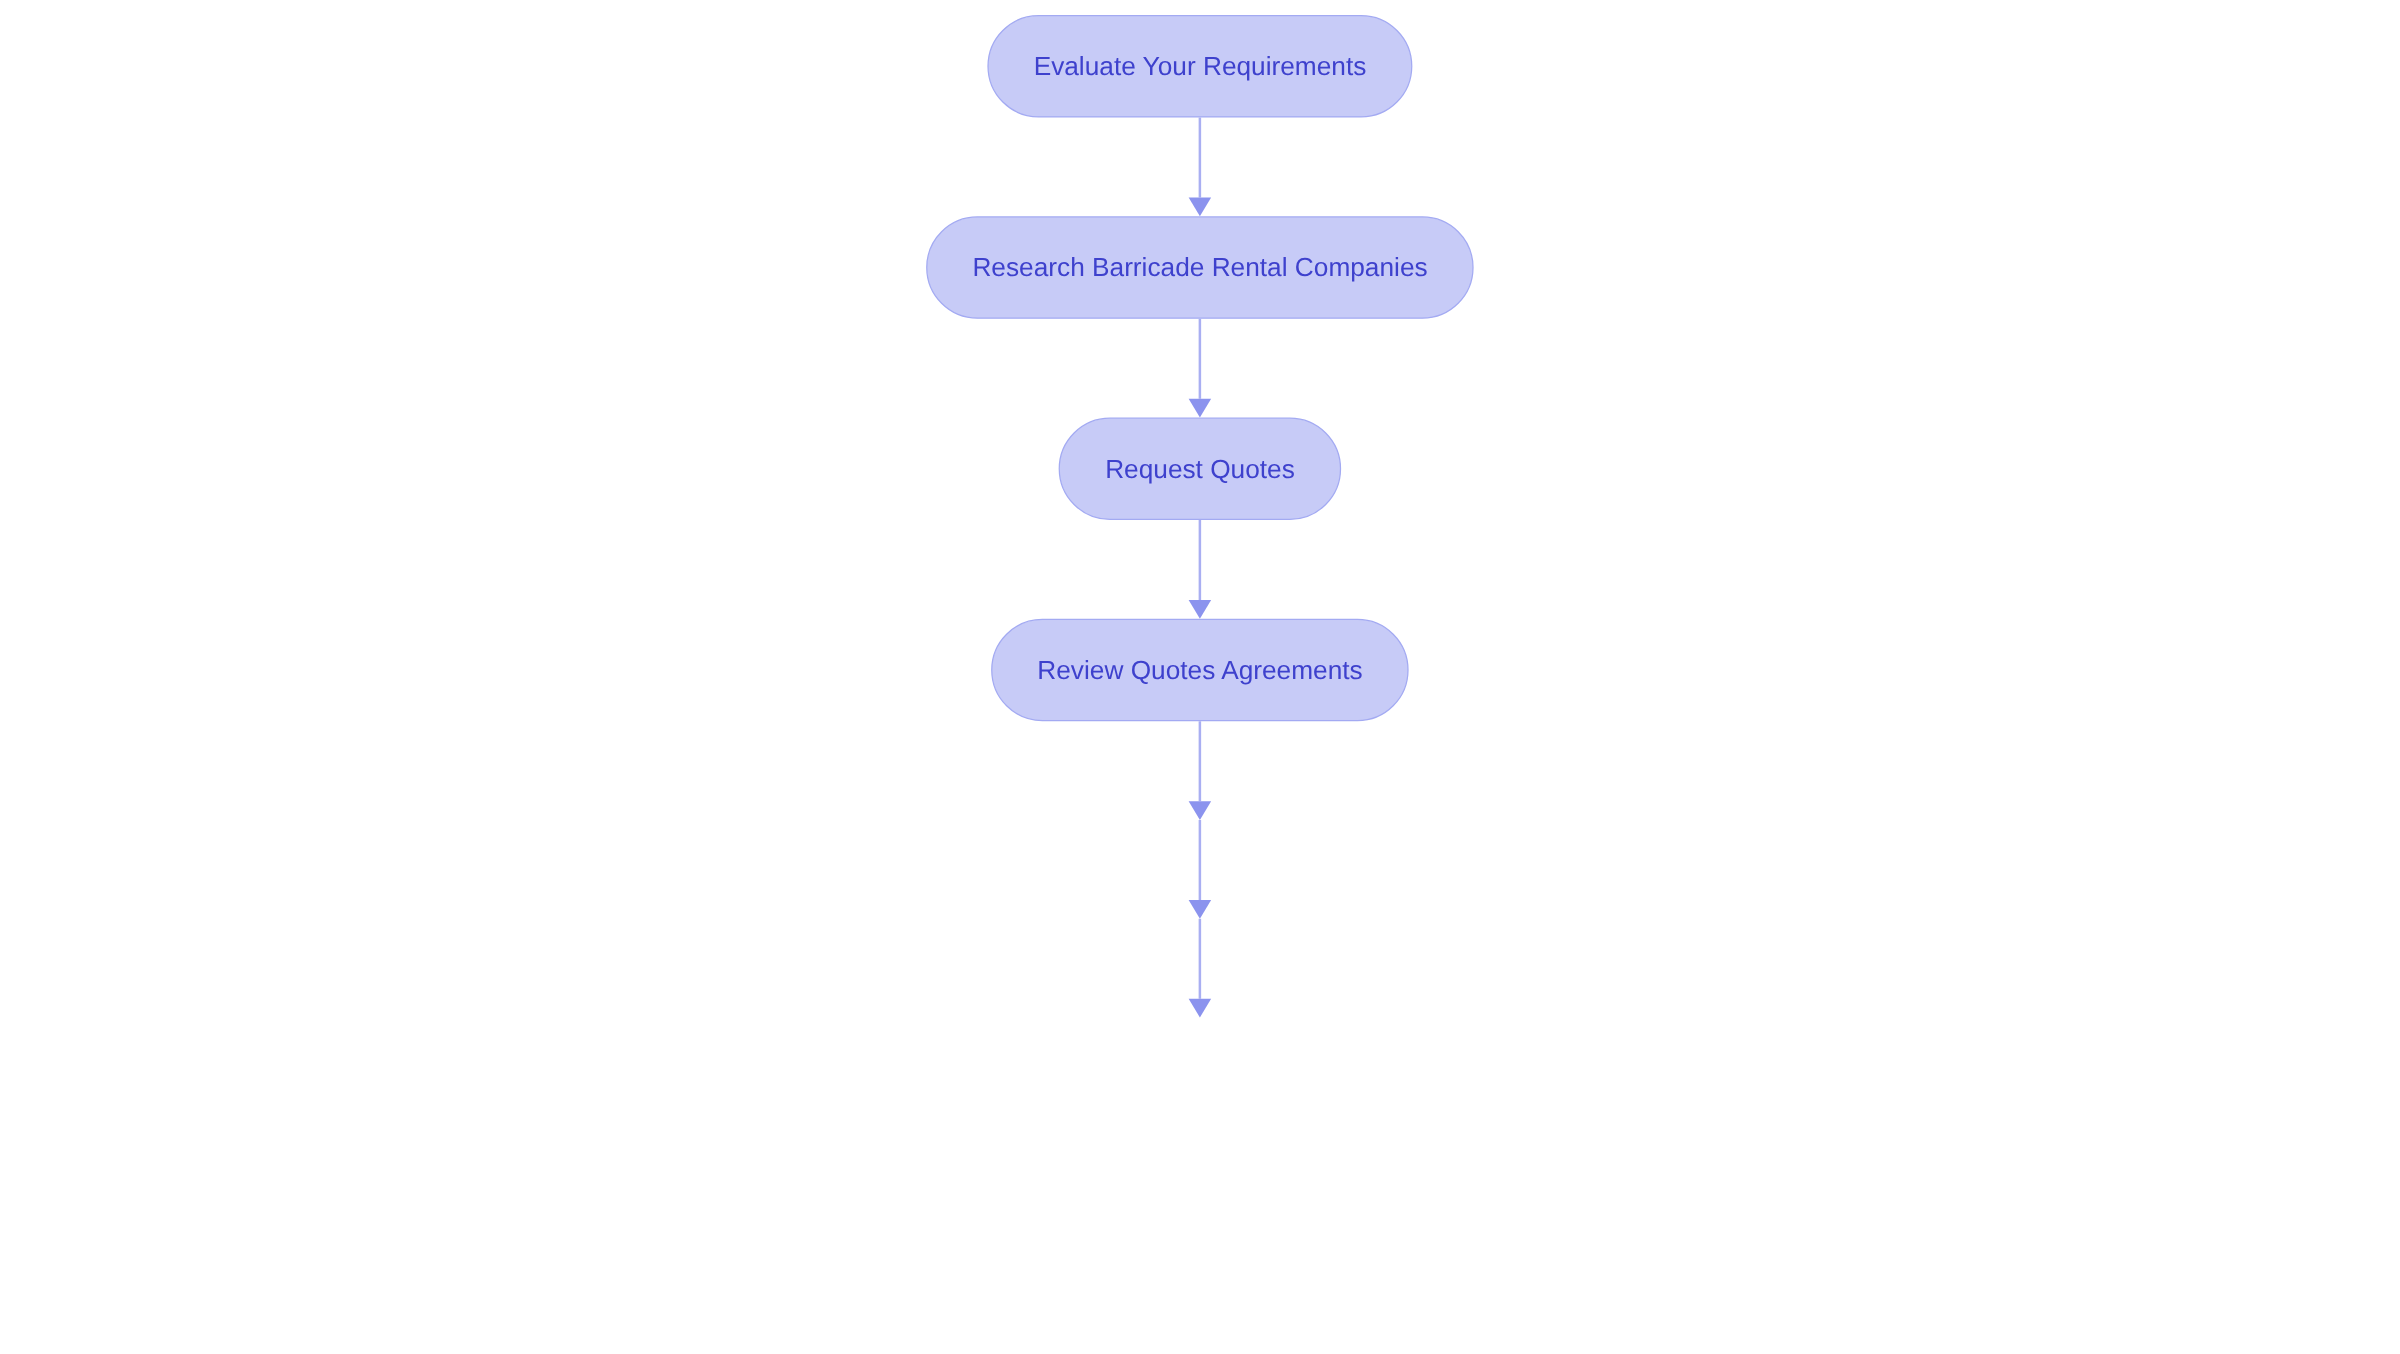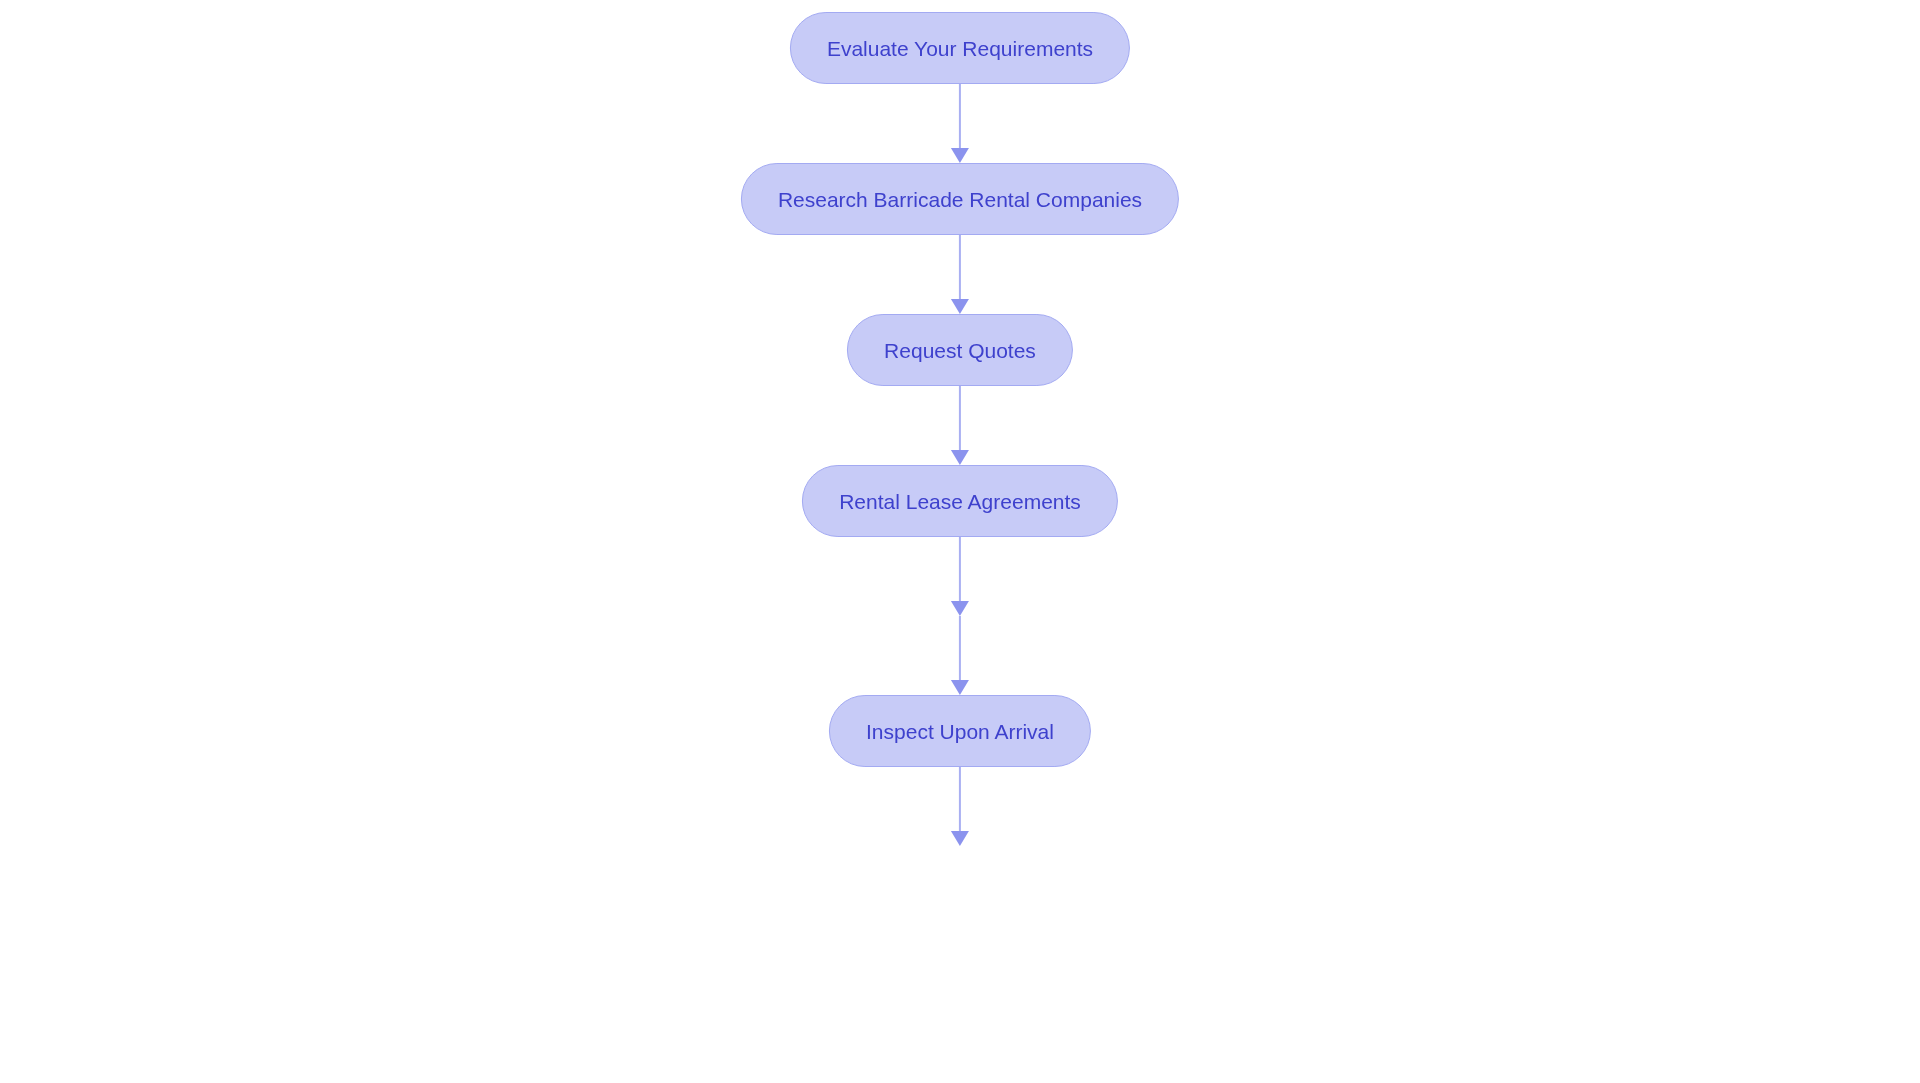--- a/index.html
+++ b/index.html
@@ -30,21 +30,21 @@
   .flow {
     position: absolute;
     left: 50%;
     top: 12px;
     transform: translateX(-50%);
     display: flex;
     flex-direction: column;
     align-items: center;
   }
   .node {
-    height: 72px;
+    height: 82px;
     padding: 0 36px;
     border-radius: 41px;
     background: var(--node-fill);
     border: 1.5px solid var(--node-border);
     color: var(--node-text);
     font-size: 21px;
     line-height: 1;
     display: flex;
     align-items: center;
     justify-content: center;
@@ -90,34 +90,33 @@
       <div class="head"></div>
     </div>
 
     <div class="node">Request Quotes</div>
 
     <div class="arrow">
       <div class="line"></div>
       <div class="head"></div>
     </div>
 
-    <div class="node">Rental Lease Agreements</div>
+    <div class="node">Review Quotes Agreements</div>
 
     <div class="arrow">
       <div class="line"></div>
       <div class="head"></div>
     </div>
 
 
     <div class="arrow">
       <div class="line"></div>
       <div class="head"></div>
     </div>
 
-    <div class="node">Inspect Upon Arrival</div>
 
     <div class="arrow">
       <div class="line"></div>
       <div class="head"></div>
     </div>
 
 
   </div>
 </div>
 

